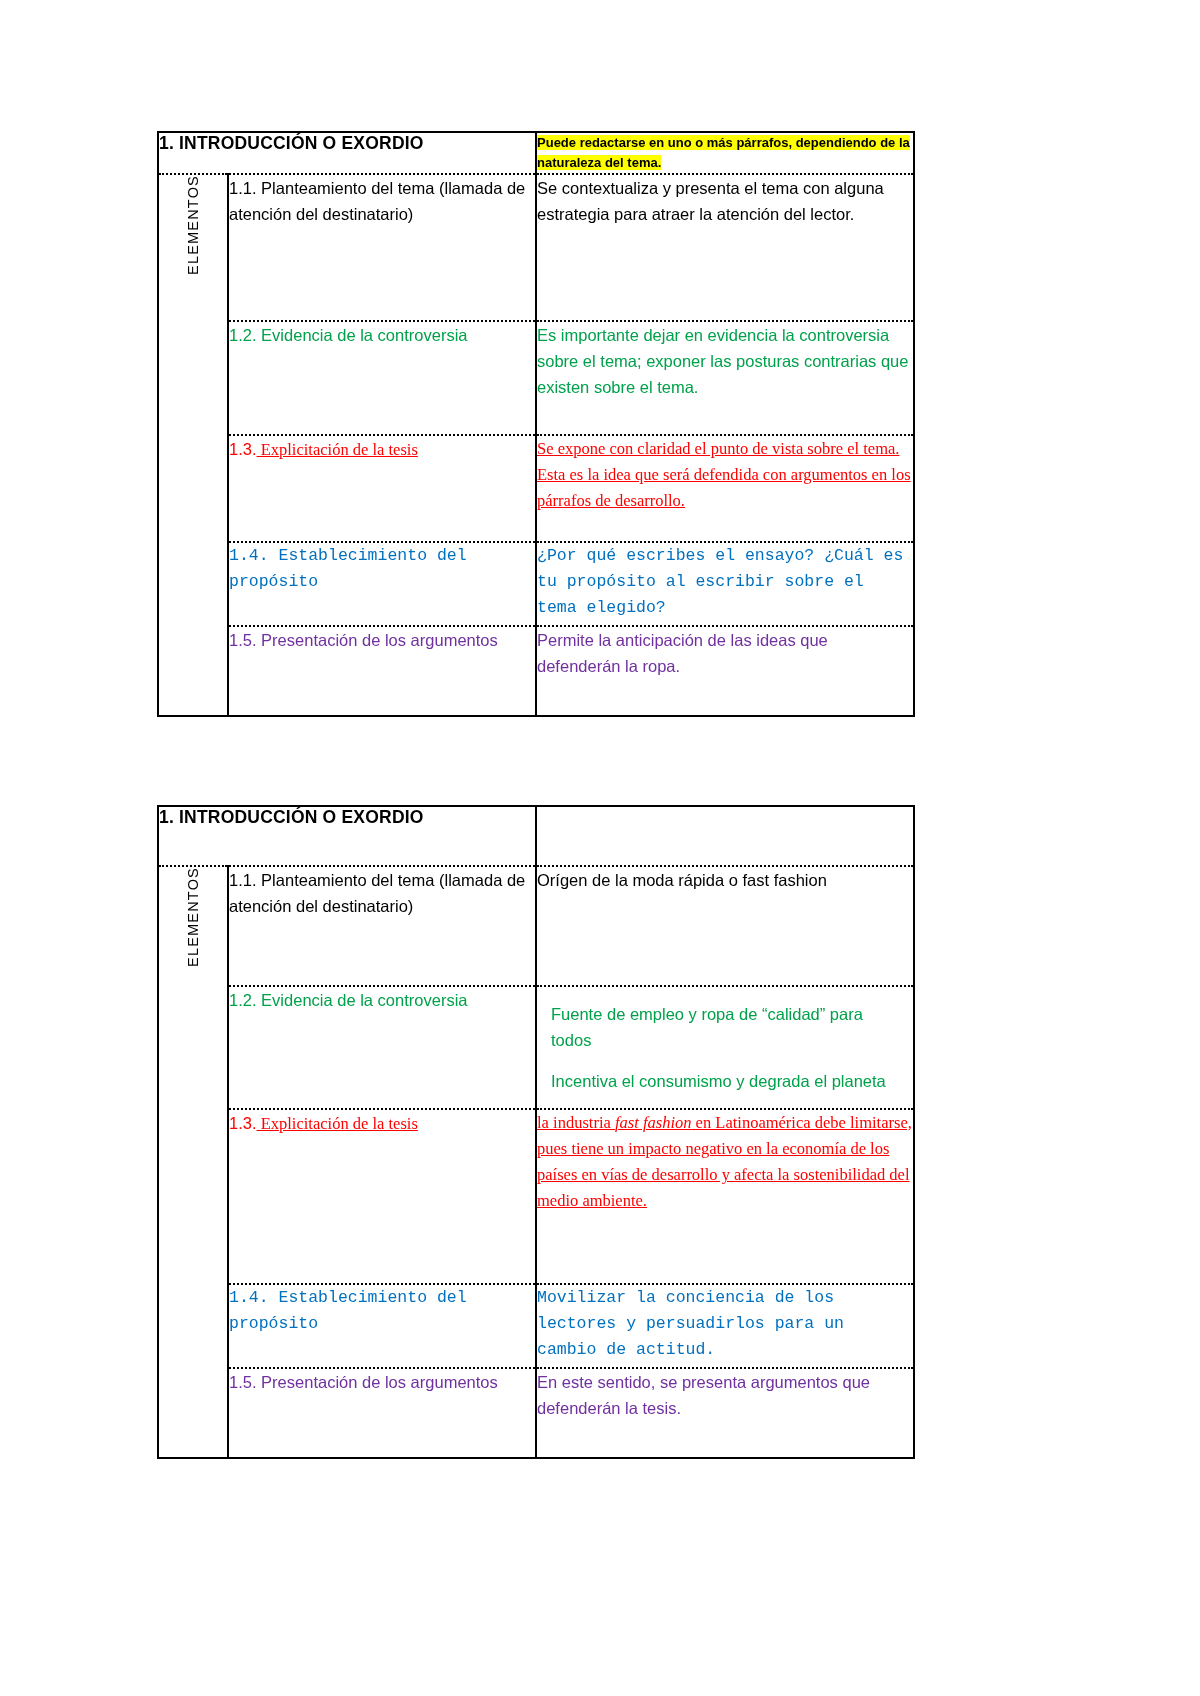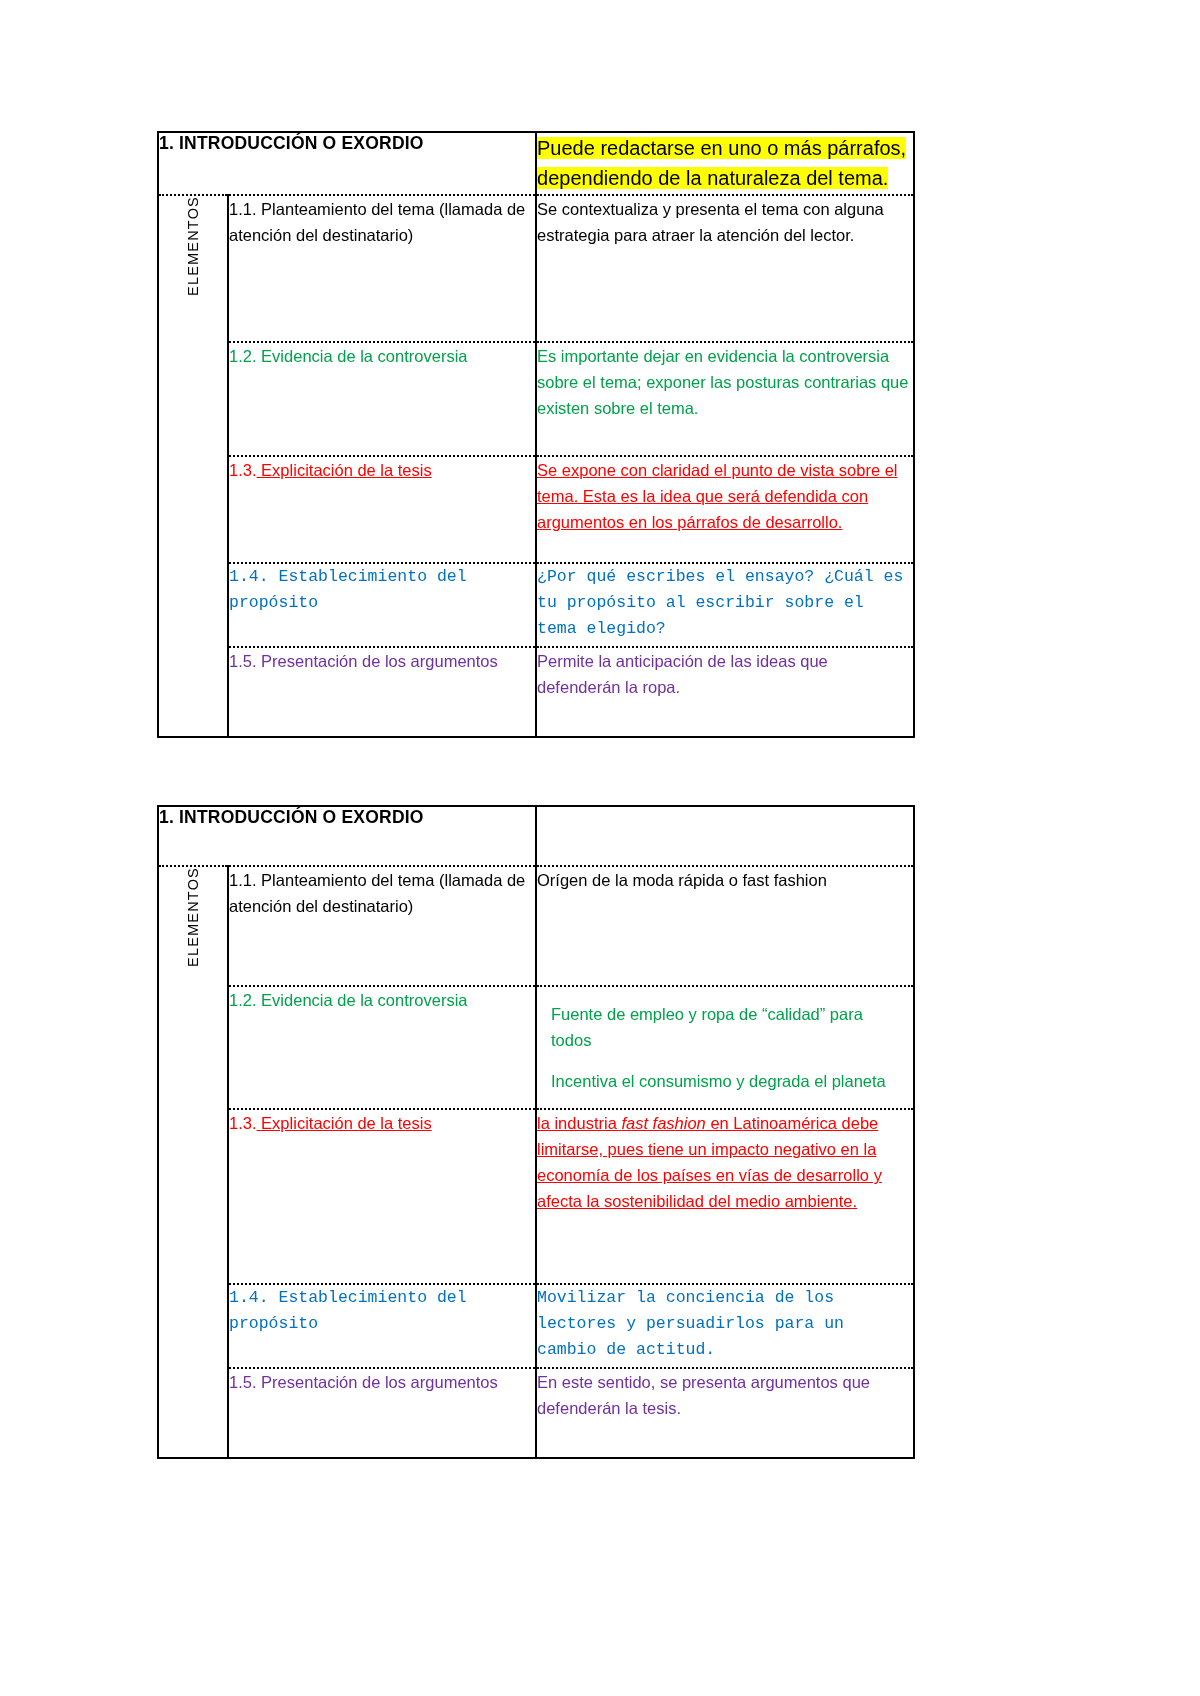--- a/index.html
+++ b/index.html
@@ -59,22 +59,22 @@
     padding: 14px 10px 10px 14px;
   }
   .hdr-title {
     font-size: 17.5px;
     font-weight: bold;
     letter-spacing: 0.2px;
     line-height: 1.25;
     white-space: nowrap;
   }
   .hdr-note {
-    font-size: 20px;
-    font-weight: normal;
+    font-size: 13px;
+    font-weight: bold;
     line-height: 1.52;
   }
   .hdr-note .hl {
     background: #ffff00;
     box-decoration-break: clone;
     -webkit-box-decoration-break: clone;
   }
 
   
   .rail {
@@ -104,21 +104,21 @@
     border-top: 2.5px dotted #000;
   }
 
   .txt {
     font-size: 16.5px;
     line-height: 1.58;
   }
   .txt p { margin: 14px; }
   .txt p + p { margin-top: 15px; }
 
-  .u { text-decoration: underline; }
+  .u { text-decoration: underline; font-family: Liberation Serif, serif; }
   .it { font-style: italic; text-align: center; }
 
   
   .c-black  { color: #000000; }
   .c-green  { color: #00A14B; }
   .c-red    { color: #FF0000; }
   .c-blue   { color: #0070C0; font-family: Liberation Mono, monospace; }
   .c-purple { color: #7030A0; }
 </style>
 </head>

